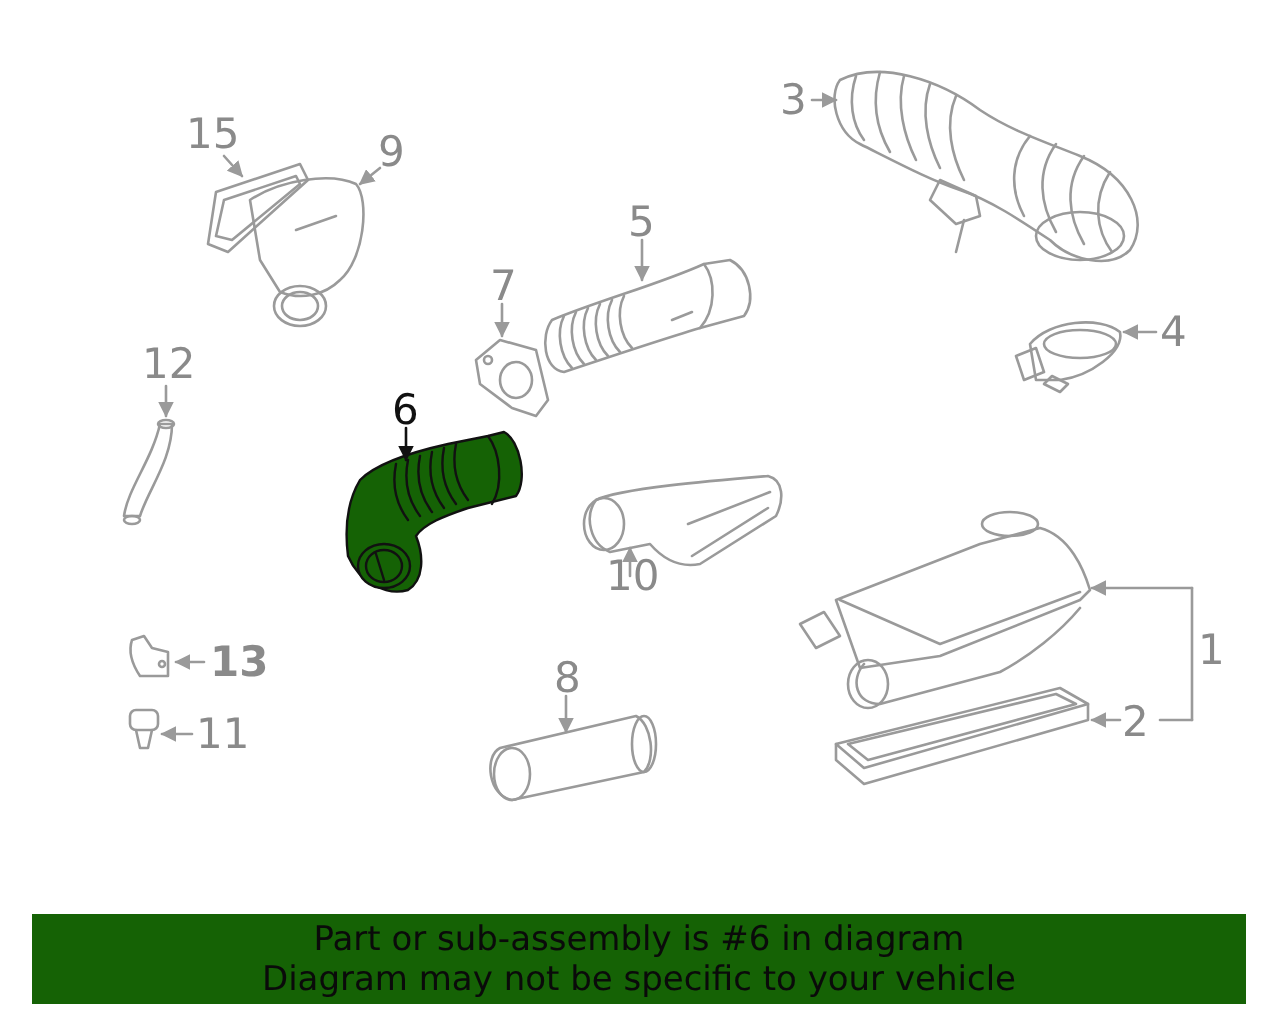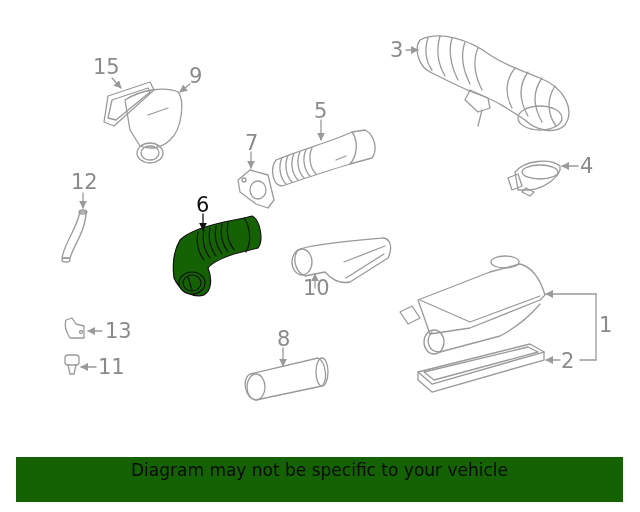--- a/index.html
+++ b/index.html
@@ -154,19 +154,20 @@
   <span class="callout" style="left:390px;top:40px;">3</span>
   <span class="callout" style="left:580px;top:156px;">4</span>
   <span class="callout" style="left:314px;top:101px;">5</span>
   <span class="callout active" style="left:196px;top:195px;">6</span>
   <span class="callout" style="left:245px;top:133px;">7</span>
   <span class="callout" style="left:277px;top:329px;">8</span>
   <span class="callout" style="left:189px;top:66px;">9</span>
   <span class="callout" style="left:303px;top:278px;">10</span>
   <span class="callout" style="left:93px;top:57px;">15</span>
   <span class="callout" style="left:71px;top:172px;">12</span>
-  <span class="callout" style="left:105px;top:321px;">13</span>
+  <span class="callout" style="left:105px;top:321px;font-weight:bold;">13</span>
   <span class="callout" style="left:98px;top:357px;">11</span>
 </div>
 
 <div id="banner">
+  <div>Part or sub-assembly is #6 in diagram</div>
   <div>Diagram may not be specific to your vehicle</div>
 </div>
 
 </body></html>

